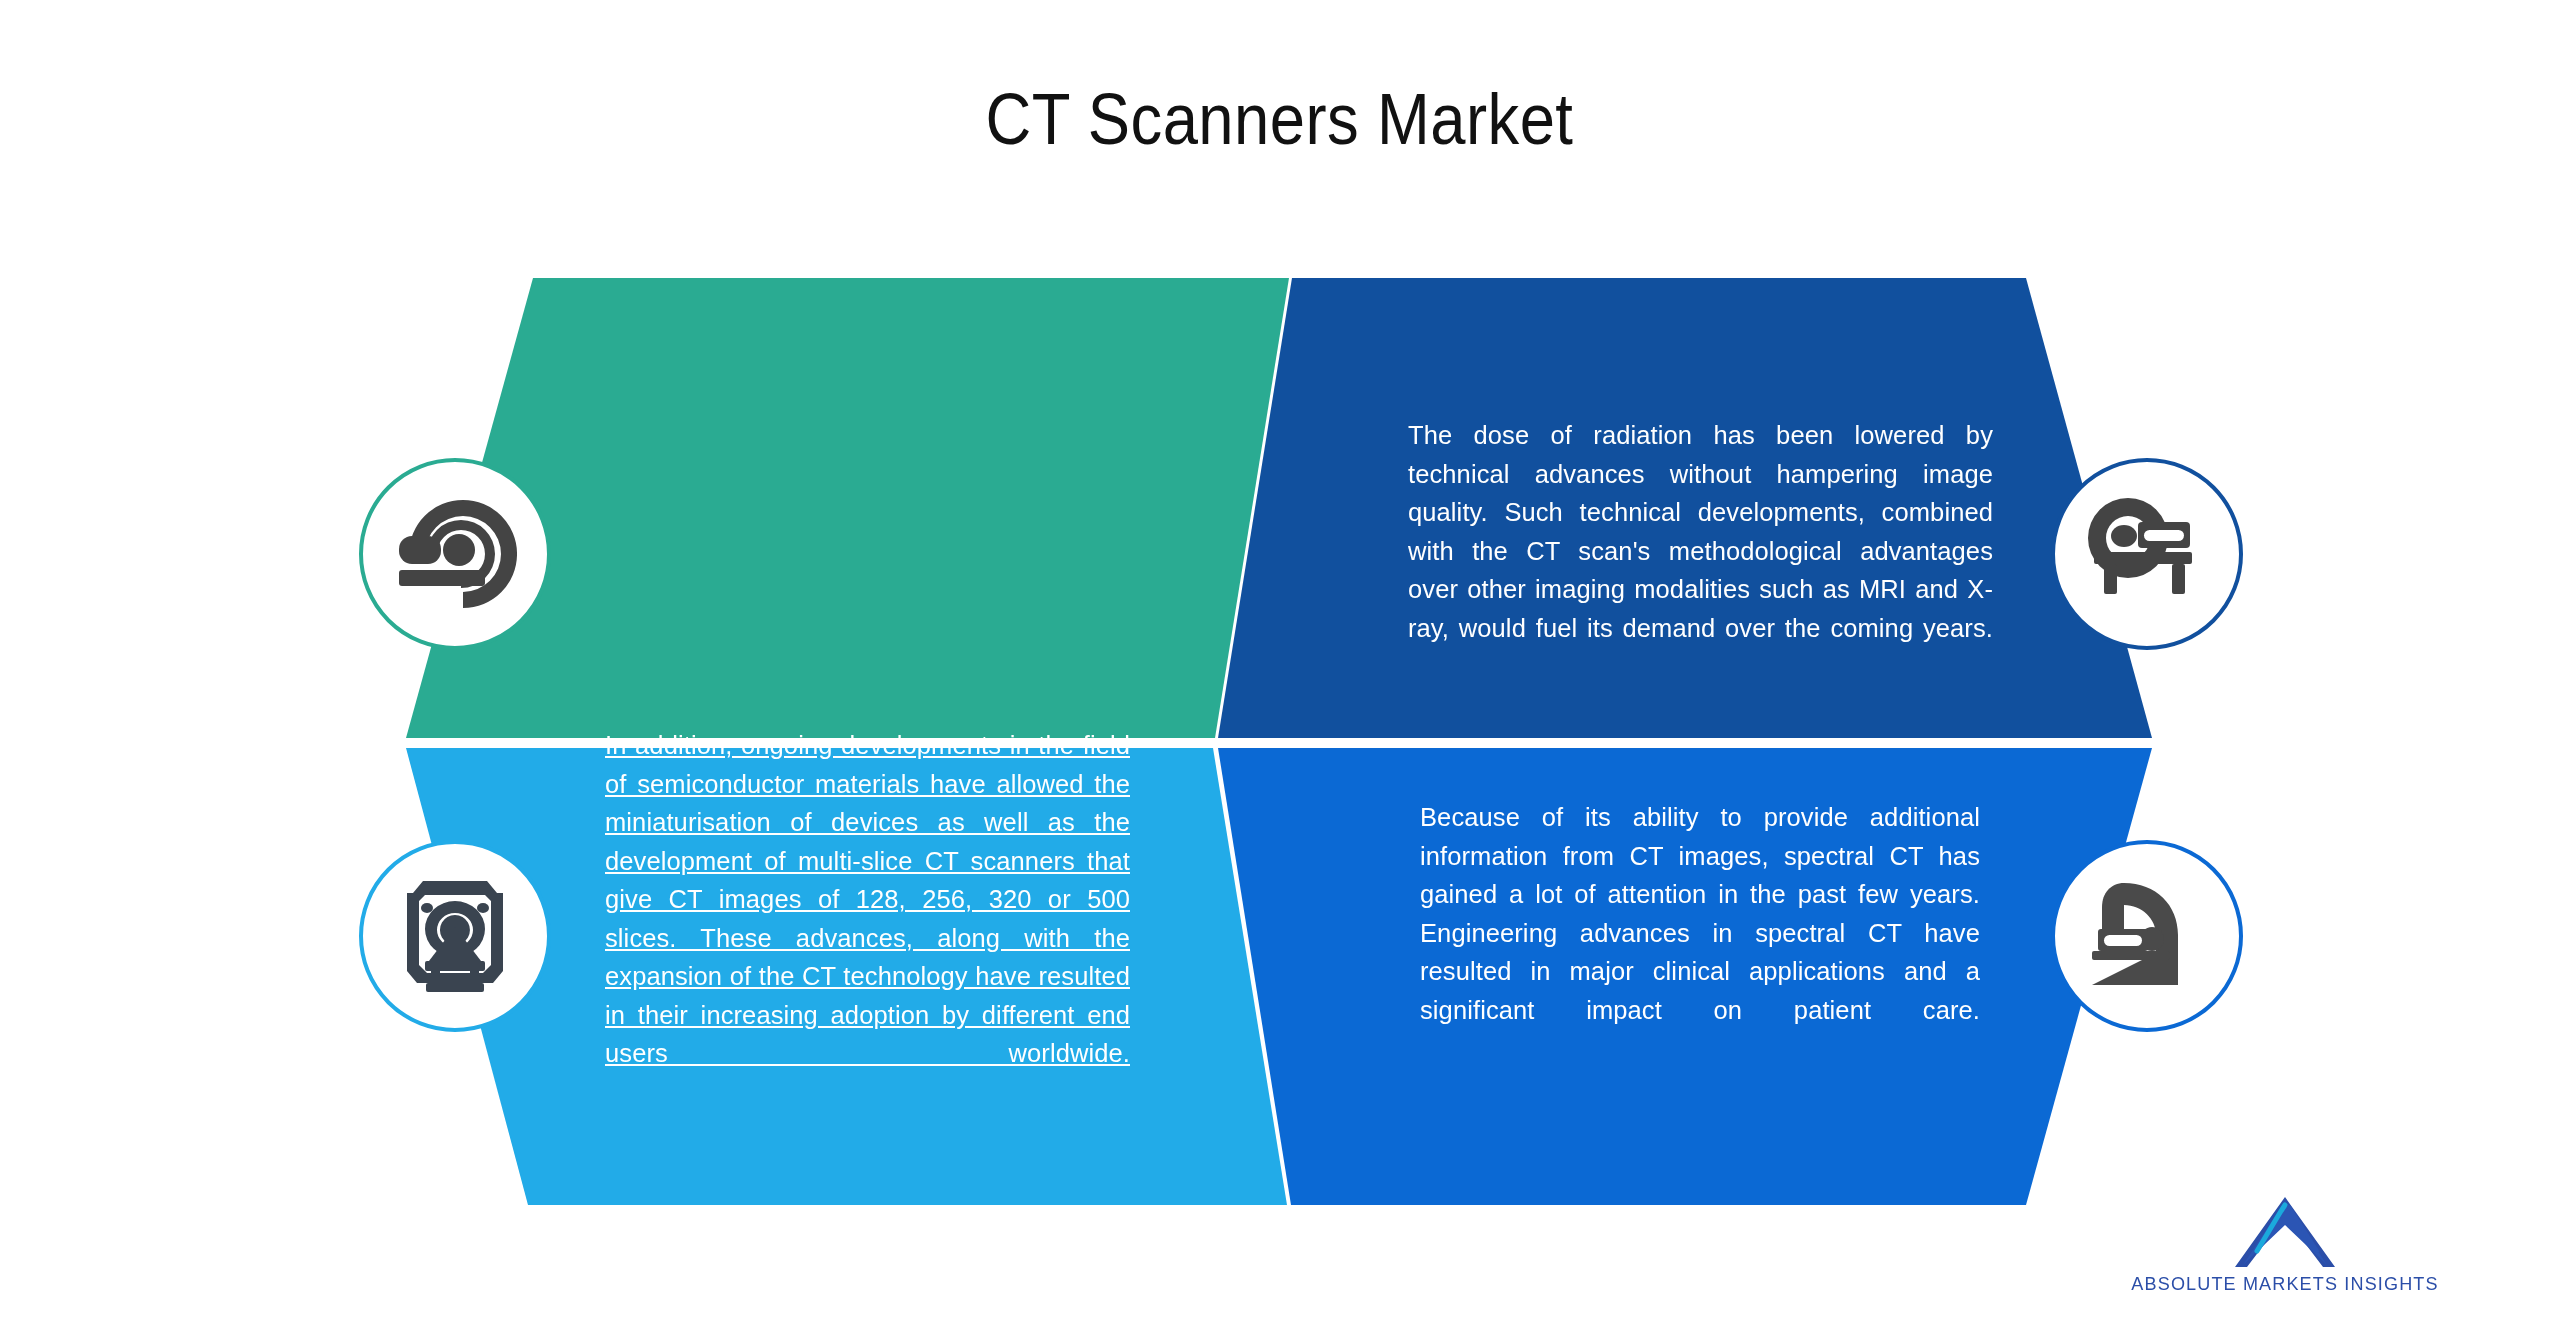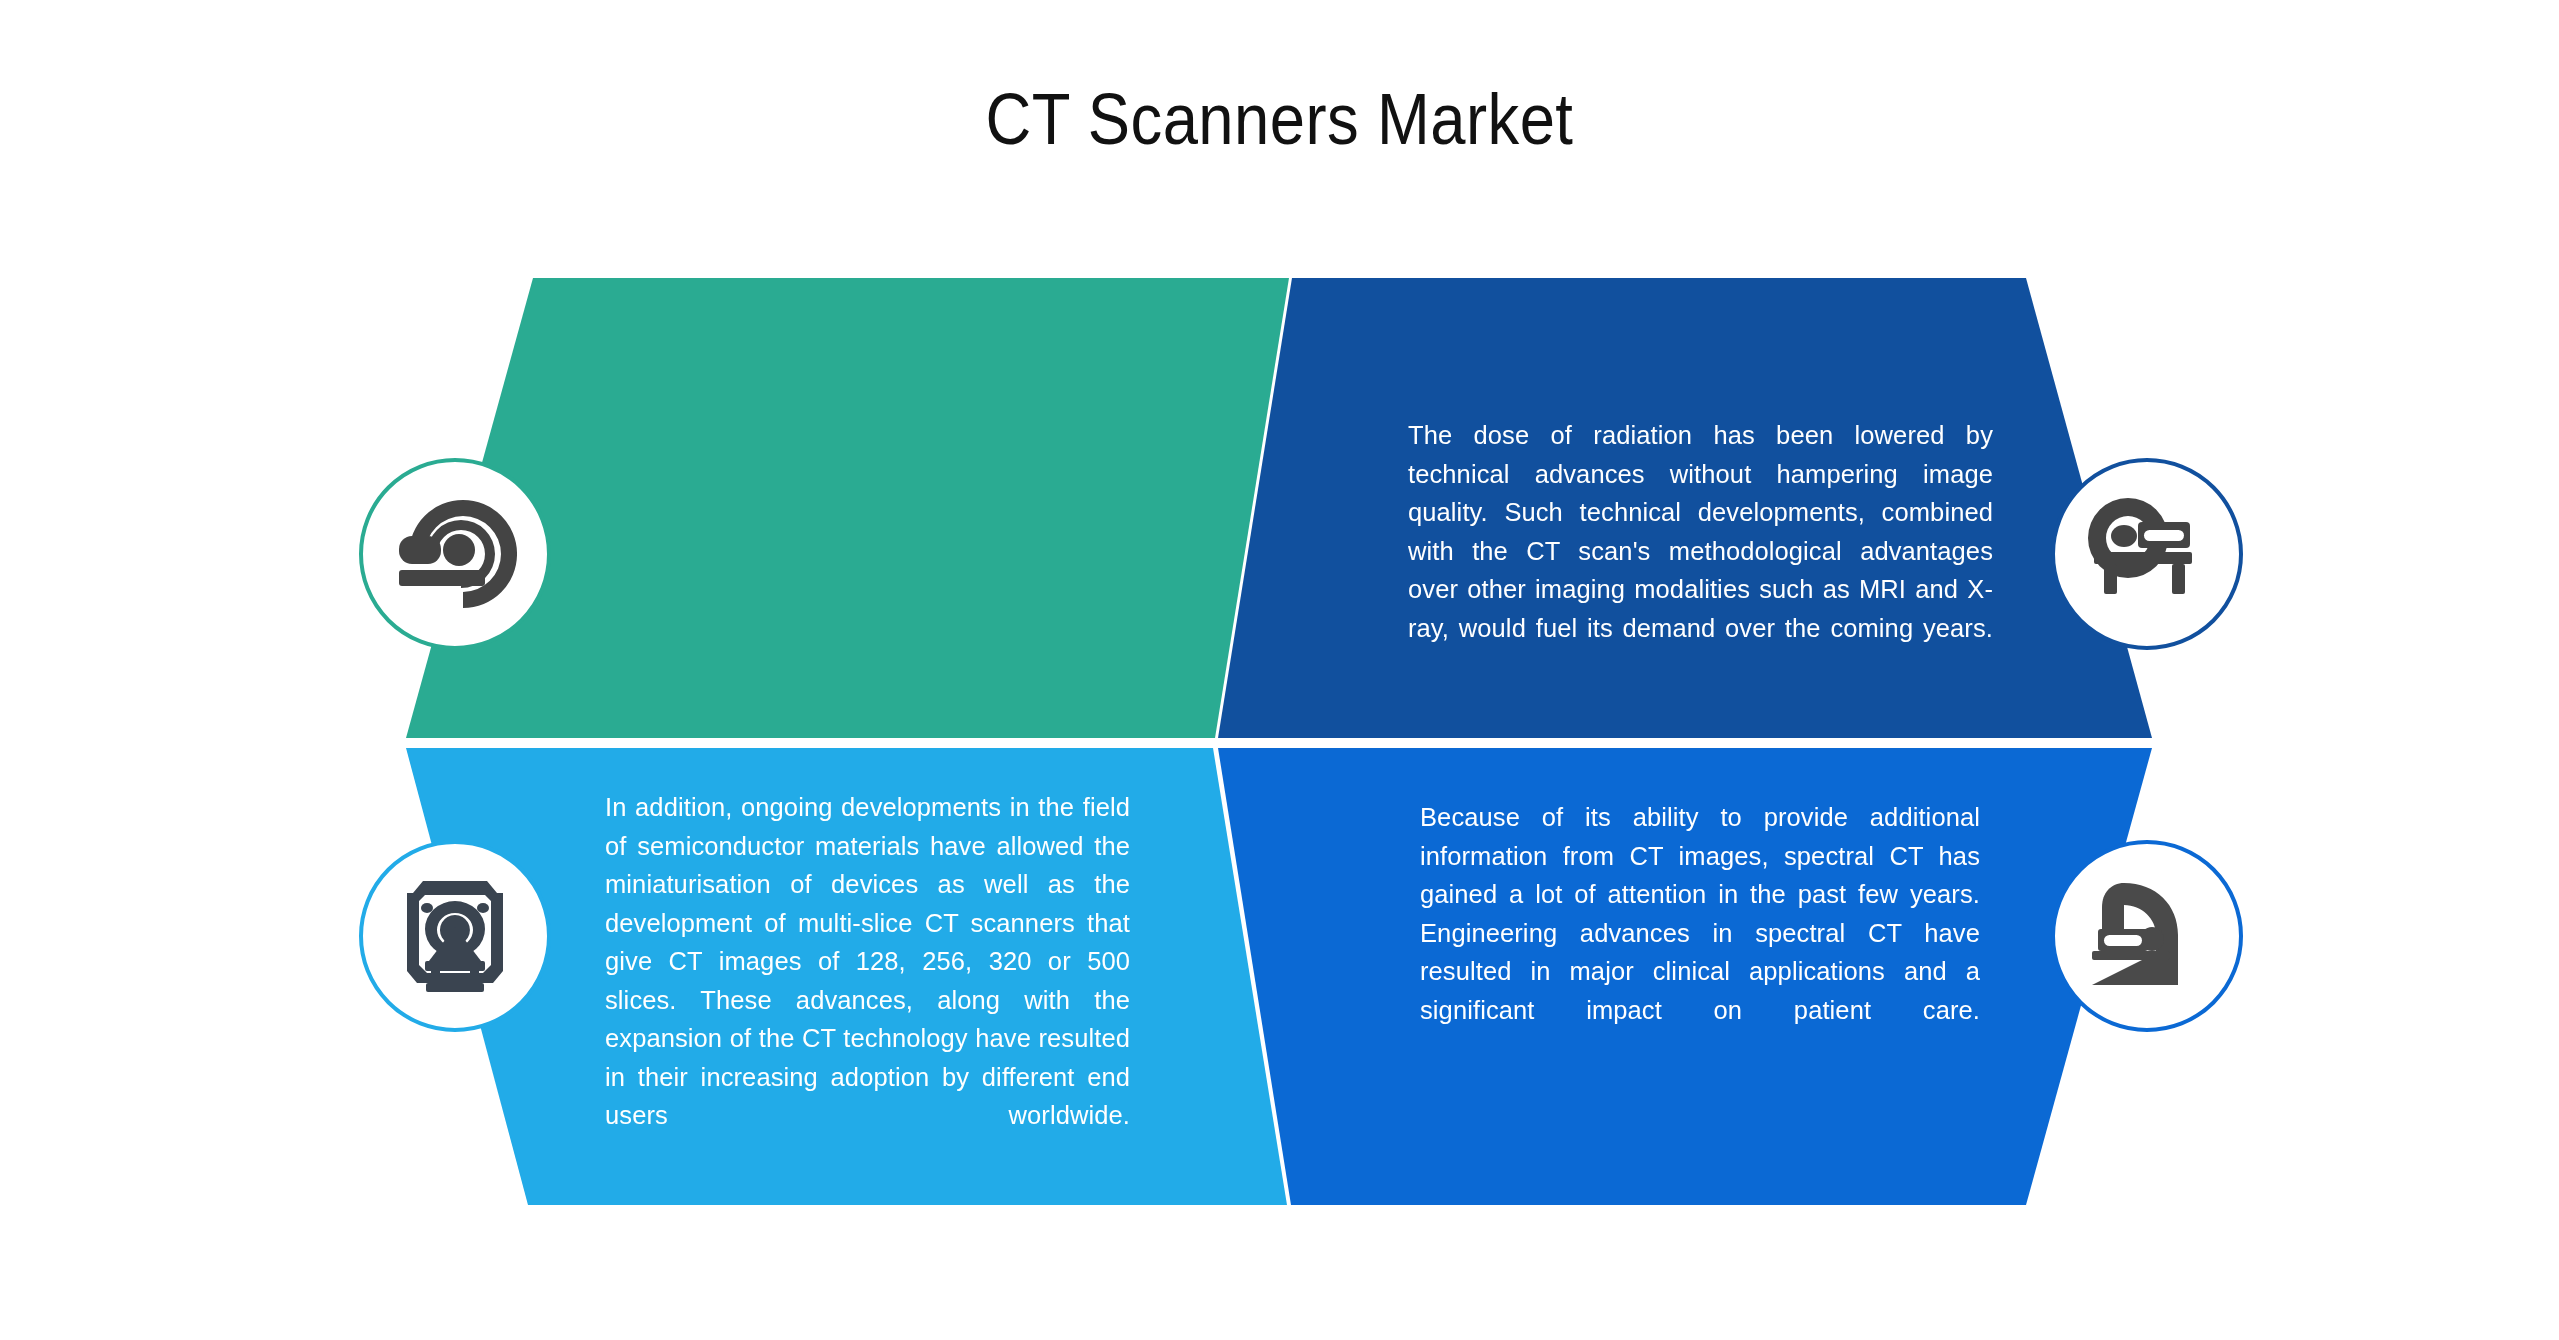--- a/index.html
+++ b/index.html
@@ -61,21 +61,21 @@
     letter-spacing: 0.1px;
   }
   .panel-text::after{
     content: "";
     display: inline-block;
     width: 100%;
   }
 
   #text-tl { left: 590px; top: 390px;  width: 585px; }
   #text-tr { left: 1408px; top: 372px; width: 585px; margin-top: 44px; }
-  #text-bl { left: 605px; top: 788px;  width: 525px; }
+  #text-bl { left: 605px; top: 726px;  width: 525px; text-decoration: underline; }
   #text-br { left: 1420px; top: 798px; width: 560px; }
 
   
   .icon-badge {
     position: absolute;
     width: 192px;
     height: 192px;
     border-radius: 50%;
     background: #ffffff;
     box-sizing: border-box;
@@ -225,14 +225,28 @@
 
           <rect x="14" y="52" width="50" height="22" rx="3"></rect>
           <rect x="20" y="58" width="38" height="11" rx="5.5" fill="#ffffff"></rect>
 
           <rect x="8" y="74" width="78" height="9" rx="2"></rect>
         </g>
       </svg>
     </span>
   </div>
 
+  <div id="logo">
+    <span id="logo-mark">
+      <svg width="108" height="76" viewBox="0 0 108 76">
+
+        <path d="M54 2 L104 72 L92 72 L54 22 L16 72 L4 72 Z" fill="#2B4EA8"></path>
+
+        <path d="M54 6 L96 70 L54 30 L12 70 Z" fill="#2B55B4"></path>
+
+        <path d="M54 10 L50 16 L26 56" stroke="#1BA9DC" stroke-width="5" fill="none" stroke-linecap="round"></path>
+        <path d="M58 12 L86 56" stroke="#2B55B4" stroke-width="4" fill="none" stroke-linecap="round"></path>
+      </svg>
+    </span>
+    <div id="logo-text">ABSOLUTE MARKETS INSIGHTS</div>
+  </div>
 
 </div>
 
 </body></html>

